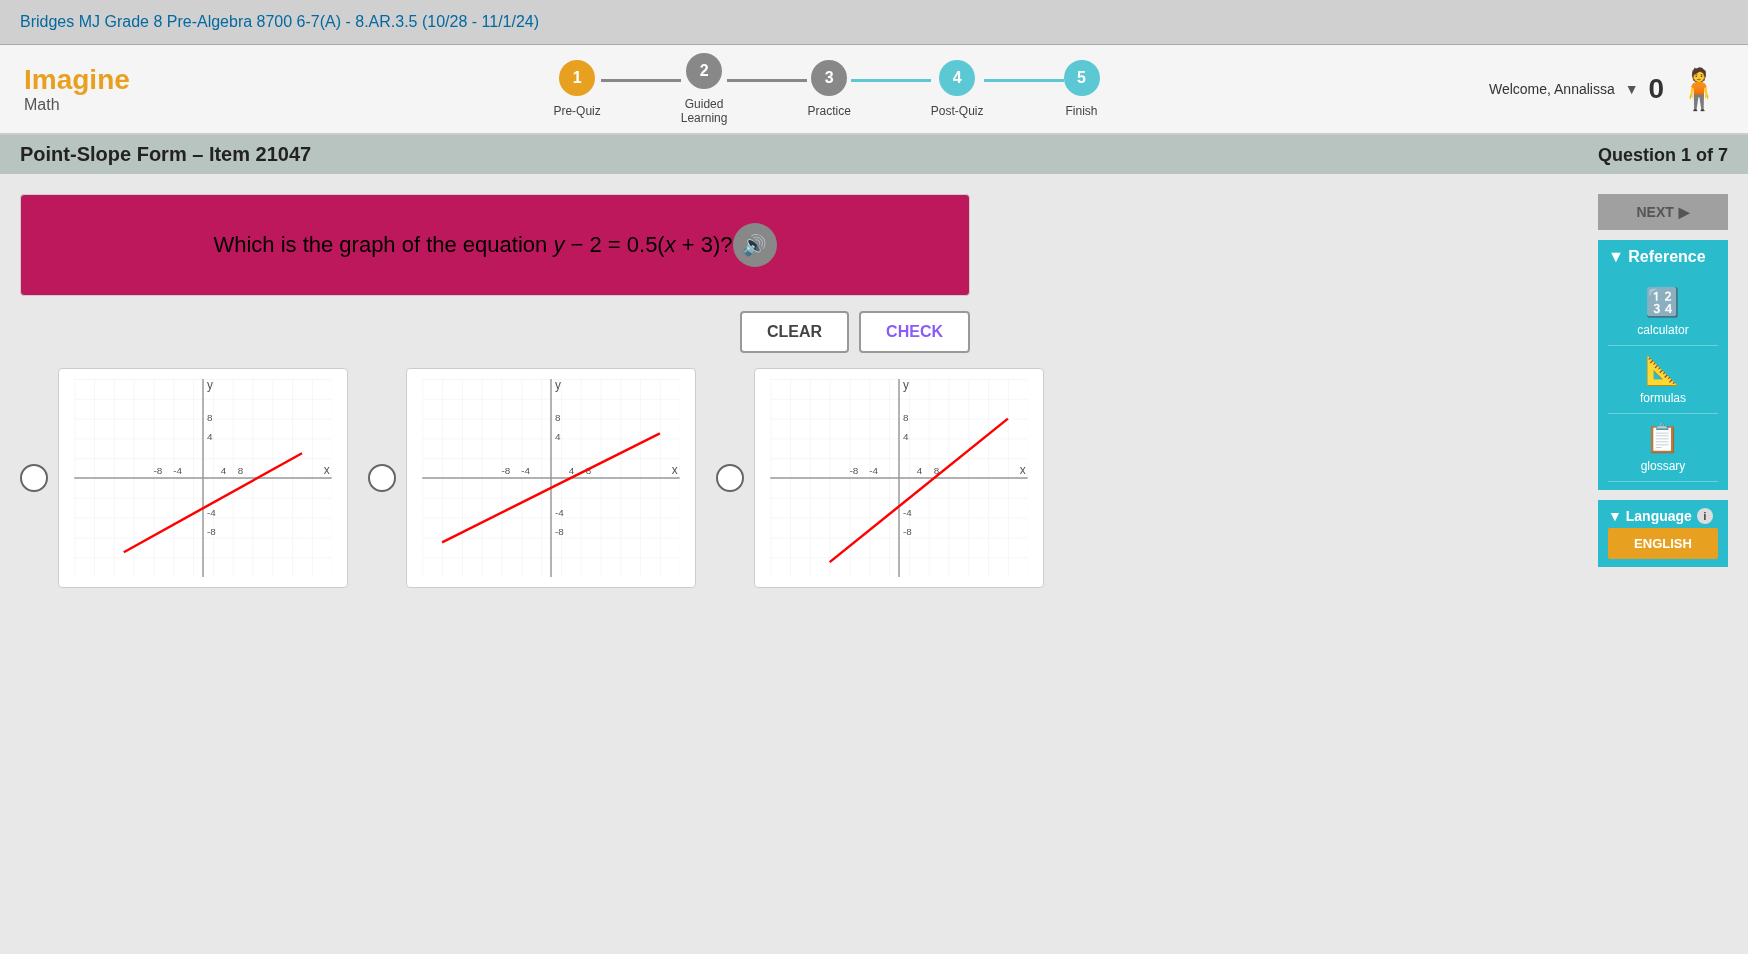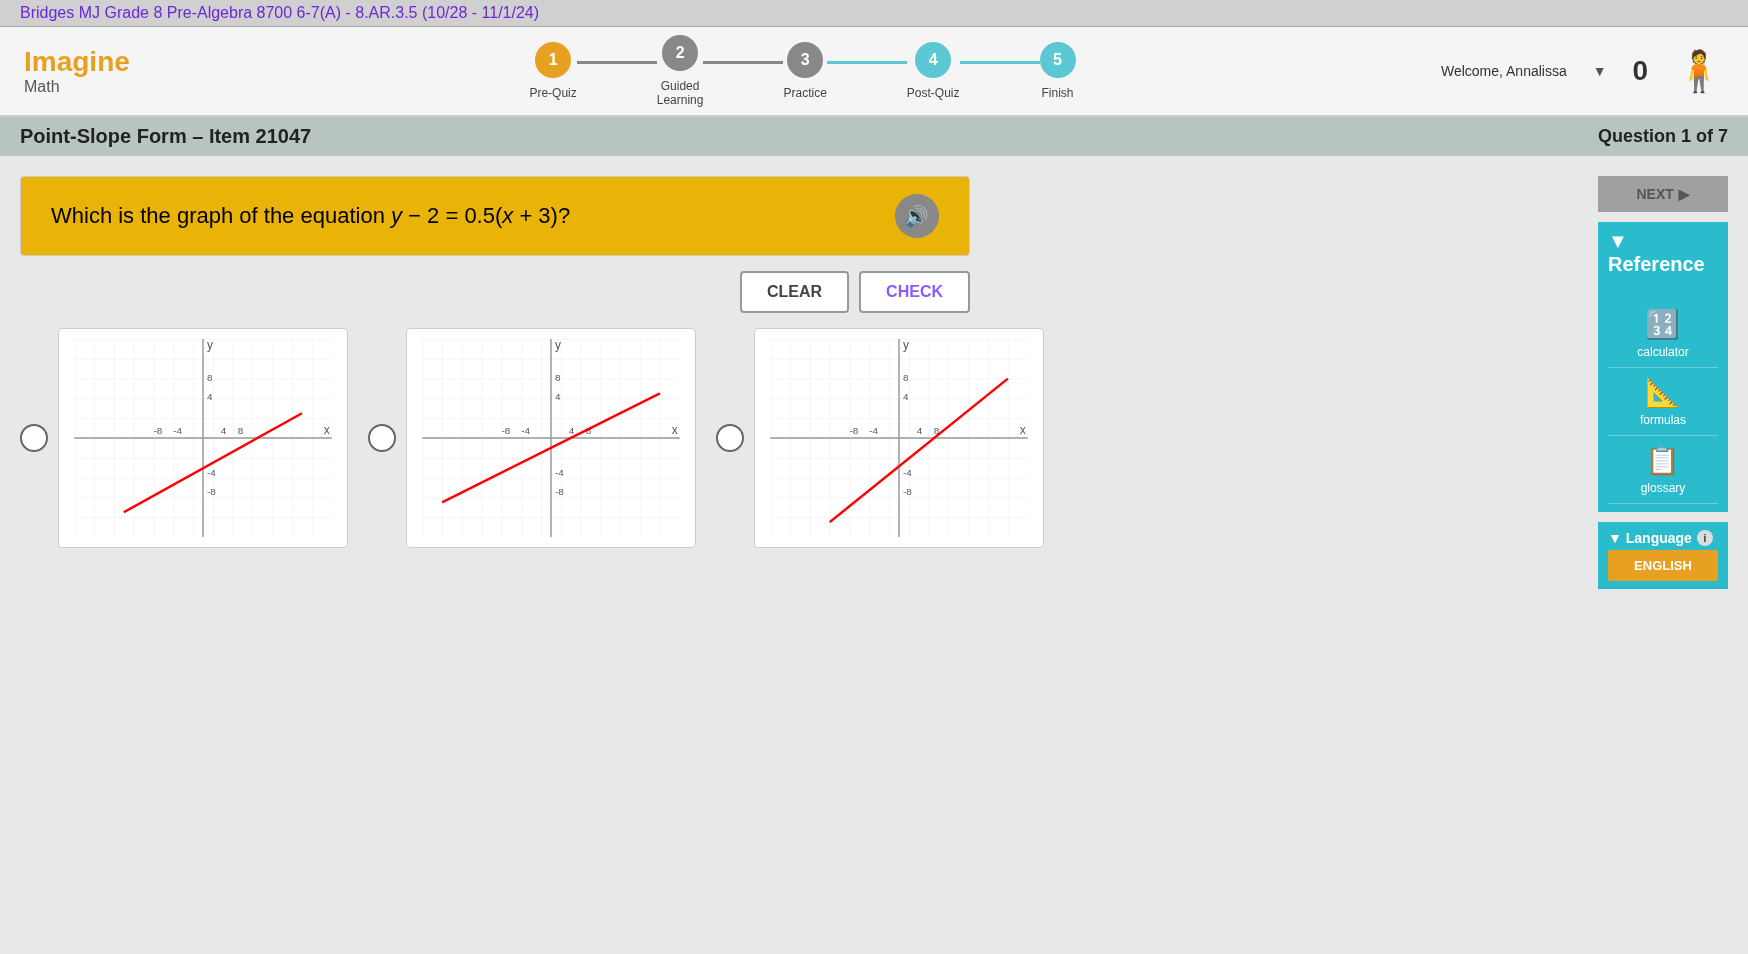--- a/index.html
+++ b/index.html
@@ -9,23 +9,23 @@
       width: 1748px;
       height: 954px;
       background: #e8e8e8;
       display: flex;
       flex-direction: column;
     }
 
     
     .title-bar {
       background: #d0d0d0;
-      padding: 4px 20px;
+      padding: 13px 20px;
       font-size: 16px;
-      color: #6d28d9;
+      color: #0369a1;
       border-bottom: 1px solid #aaa;
     }
 
     
     .header {
       background: #f5f5f5;
       display: flex;
       align-items: center;
       padding: 10px 24px;
       border-bottom: 2px solid #ccc;
@@ -100,21 +100,21 @@
       height: 3px;
       background: #5bc8d4;
       width: 80px;
       margin-bottom: 18px;
     }
 
     
     .user-area {
       display: flex;
       align-items: center;
-      gap: 26px;
+      gap: 10px;
       min-width: 200px;
       justify-content: flex-start;
     }
 
     .score-badge {
       font-size: 28px;
       font-weight: bold;
       color: #333;
     }
 
@@ -124,21 +124,21 @@
 
     .welcome-text {
       font-size: 14px;
       color: #333;
     }
 
     
     .subtitle-bar {
       background: #b8c4c0;
       display: flex;
-      align-items: center;
+      align-items: flex-end;
       justify-content: space-between;
       padding: 8px 20px;
     }
 
     .item-title {
       font-size: 20px;
       font-weight: bold;
       color: #222;
     }
 
@@ -159,28 +159,28 @@
 
     .main-content {
       flex: 1;
       display: flex;
       flex-direction: column;
       gap: 15px;
     }
 
     
     .question-box {
-      background: #eab308;
+      background: #be185d;
       border: 1px solid #ccc;
       border-radius: 4px;
-      padding: 17px 30px;
+      padding: 28px 30px;
       font-size: 20px;
       display: flex;
       align-items: center;
-      justify-content: space-between;
+      justify-content: center;
       max-width: 950px;
     }
 
     .question-text {
       font-size: 22px;
     }
 
     .sound-btn {
       width: 44px;
       height: 44px;
@@ -283,23 +283,23 @@
       background: #2abccc;
       color: white;
       padding: 8px 10px;
       cursor: pointer;
     }
 
     .reference-header {
       display: flex;
       align-items: center;
       gap: 5px;
-      font-size: 20px;
-      font-weight: bold;
-      margin-bottom: 24px;
+      font-size: 16px;
+      font-weight: bold;
+      margin-bottom: 12px;
     }
 
     .ref-item {
       display: flex;
       flex-direction: column;
       align-items: center;
       padding: 8px 0;
       cursor: pointer;
       border-bottom: 1px solid rgba(255,255,255,0.3);
     }

